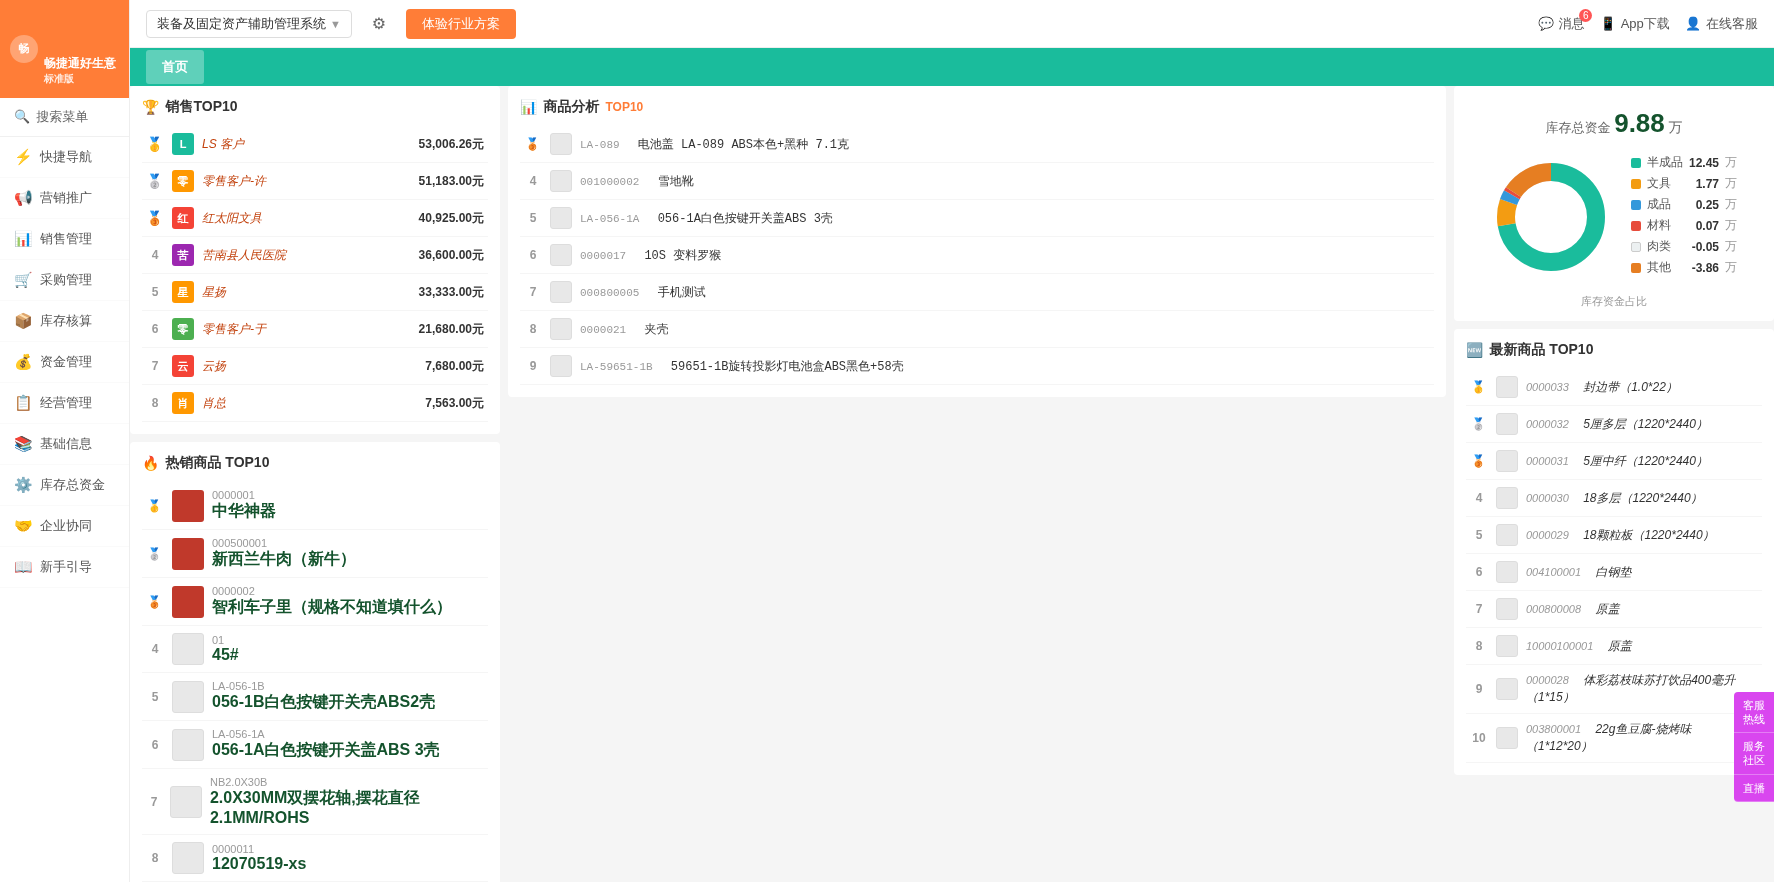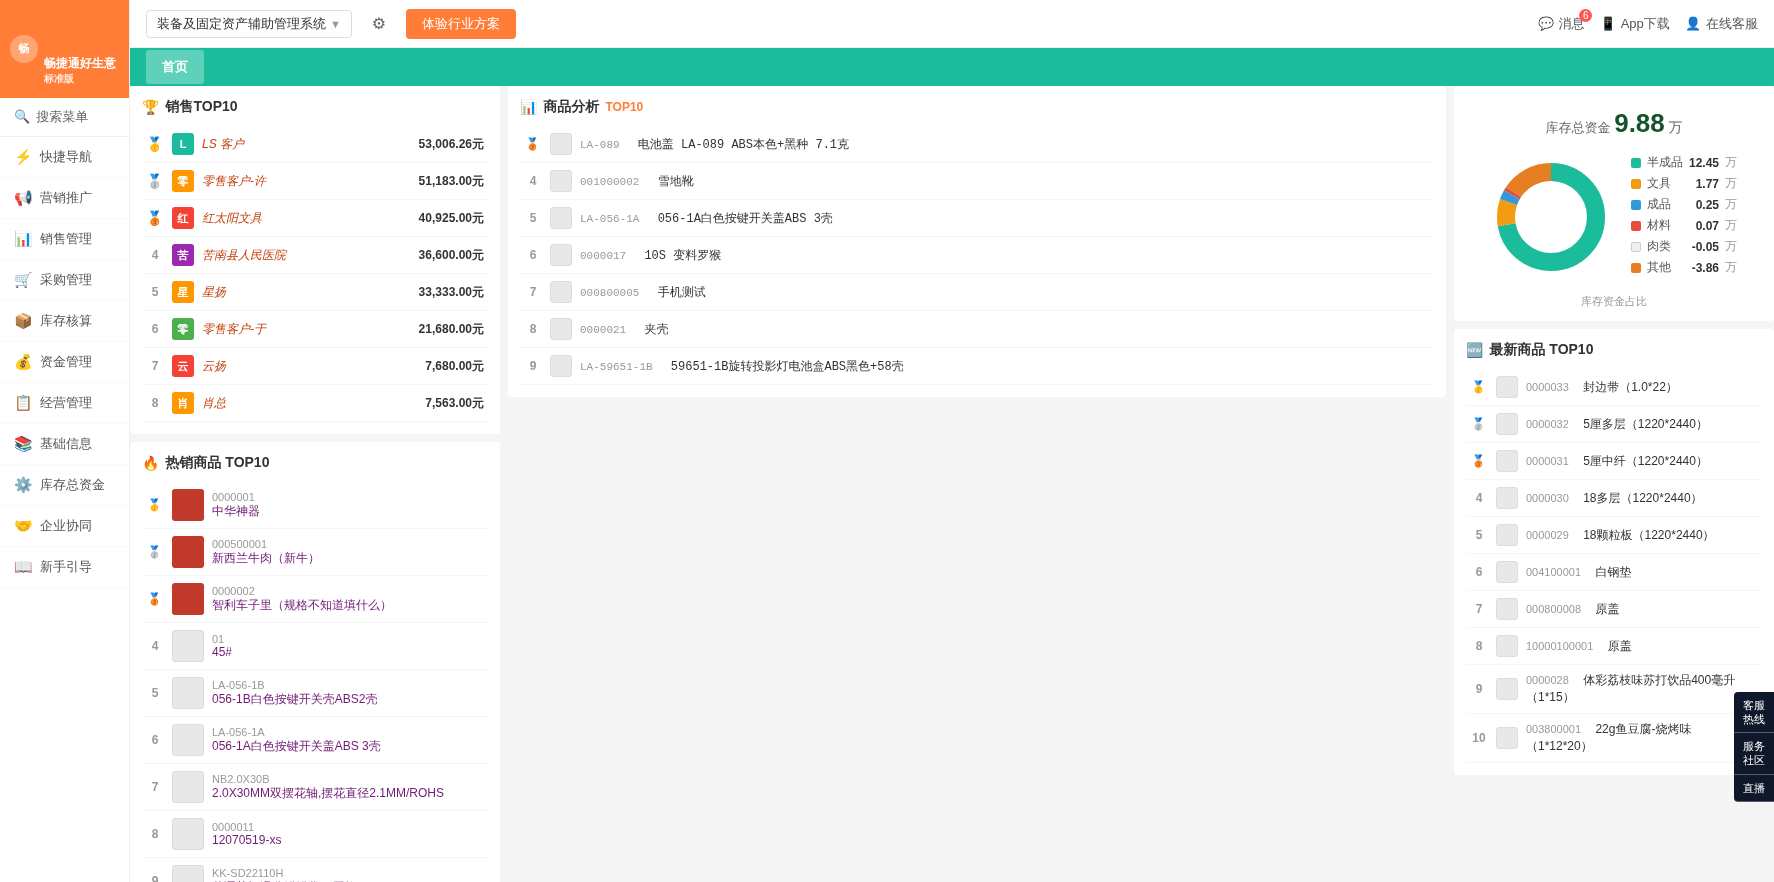--- a/index.html
+++ b/index.html
@@ -183,21 +183,21 @@
       background: #eee; flex-shrink: 0;
       display: flex; align-items: center; justify-content: center;
       overflow: hidden;
     }
     .product-img-placeholder {
       width: 32px; height: 32px; border-radius: 3px;
       background: #e8e8e8; flex-shrink: 0;
       border: 1px solid #ddd;
     }
     .product-code { color: #999; font-size: 11px; }
-    .product-name { color: #701a75; font-size: 12px; }
+    .product-name { color: #14532d; font-size: 16px; font-weight: bold; }
 
     
     .top-sales-item {
       display: flex; align-items: center; gap: 8px;
       padding: 7px 4px;
       border-bottom: 1px solid #f5f5f5;
       font-size: 12px;
     }
     .ts-rank { width: 18px; text-align: center; color: #999; font-weight: bold; }
     .ts-img { width: 22px; height: 22px; border-radius: 3px; background: #e8e8e8; border: 1px solid #ddd; flex-shrink: 0; }
@@ -224,30 +224,30 @@
 
     
     .new-product-item {
       display: flex; align-items: center; gap: 8px;
       padding: 7px 4px;
       border-bottom: 1px solid #f5f5f5;
       font-size: 12px;
     }
     .np-rank { width: 18px; text-align: center; color: #999; font-weight: bold; font-size: 12px; }
     .np-img { width: 22px; height: 22px; border-radius: 3px; background: #e8e8e8; border: 1px solid #ddd; flex-shrink: 0; }
-    .np-info { flex: 1; color: #333; font-size: 12px; }
+    .np-info { flex: 1; color: #333; font-size: 12px; font-style: italic; }
 
     
     .floating-btns {
       position: fixed; right: 0; bottom: 80px;
       display: flex; flex-direction: column;
       z-index: 999;
     }
     .float-btn {
-      background: #0f172a; color: #fff;
+      background: #d946ef; color: #fff;
       padding: 6px 8px; font-size: 11px; text-align: center;
       cursor: pointer; border-bottom: 1px solid rgba(255,255,255,0.3);
       width: 40px; line-height: 1.3;
     }
     .float-btn:first-child { border-radius: 4px 0 0 0; }
     .float-btn:last-child { border-radius: 0 0 0 4px; }
 
     
     ::-webkit-scrollbar { width: 4px; height: 4px; }
     ::-webkit-scrollbar-track { background: #f1f1f1; }

